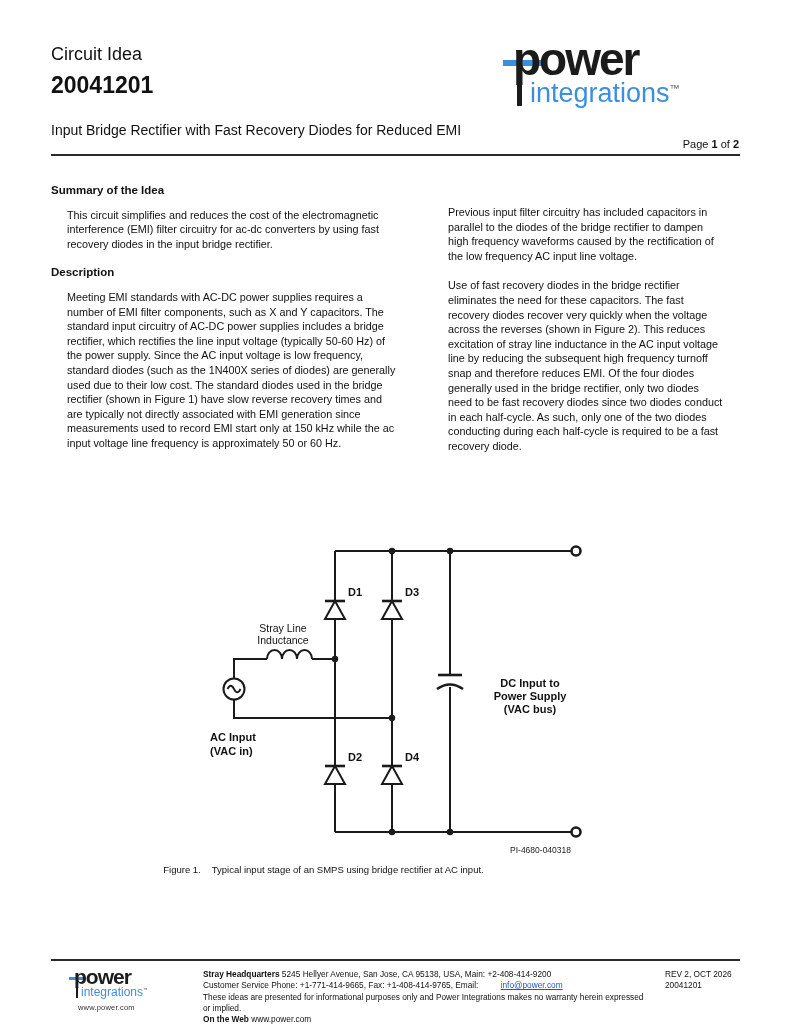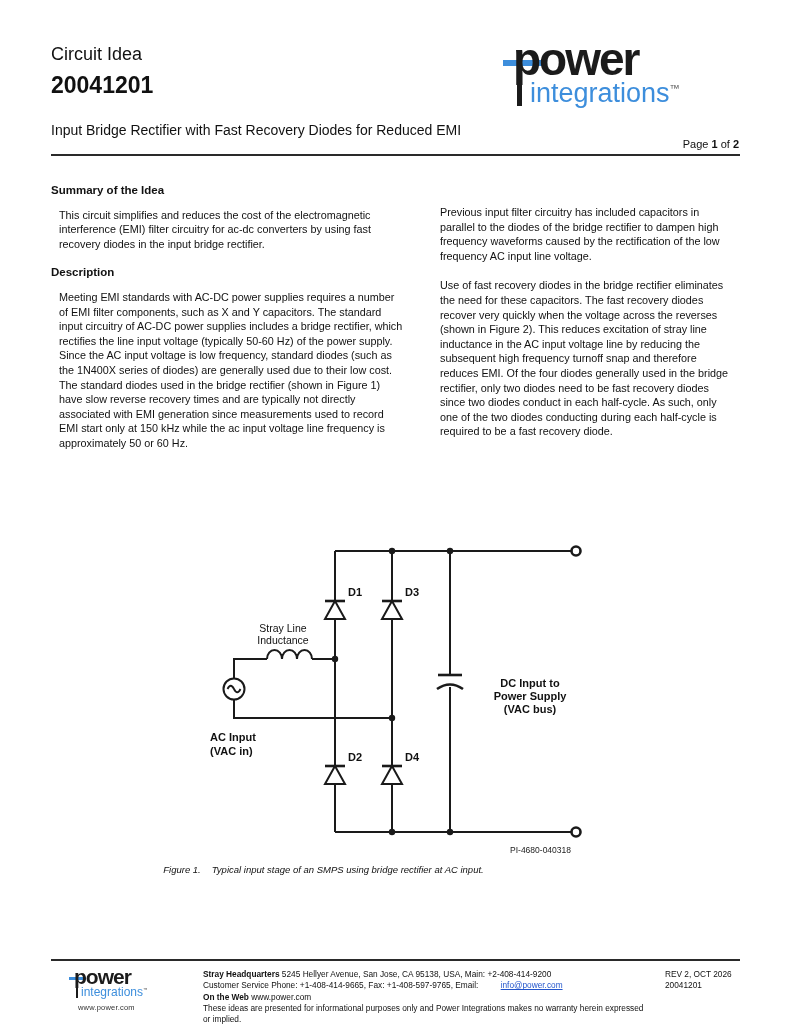--- a/index.html
+++ b/index.html
@@ -34,40 +34,40 @@
   .logo-sm{left:64px; top:966px; width:110px; height:46px;}
   .logo-sm .lp-word1{font-size:21px; letter-spacing:-1px;}
   .logo-sm .lp-dash{left:5px; top:11px; width:17px; height:3px;}
   .logo-sm .lp-stem{left:11.5px; top:20px; width:2.5px; height:12px;}
   .logo-sm .lp-word2{left:17px; top:20px; font-size:12px;}
   .logo-site{position:absolute; left:14px; top:37px; font-size:7.5px; color:#333; letter-spacing:.2px;}
 
   
   .col{position:absolute; font-size:10.8px; line-height:14.6px;}
   .col h3{margin:0; font-size:11.5px; font-weight:bold;}
-  .col p{margin:10px 8px 0;}
+  .col p{margin:10px 16px 0;}
   .col .h-desc{margin-top:14px;}
   .col-left{left:51px; top:183px; width:362px;}
   .col-right{left:432px; top:205px; width:308px;}
   .col-right p:first-child{margin-top:0;}
   .col-right p + p{margin-top:15px;}
 
   
   .figure{position:absolute; left:190px; top:535px; width:410px; height:330px;}
   .figure .wire{stroke:#1a1a1a; stroke-width:2; fill:none;}
   .figure .thick{stroke:#1a1a1a; stroke-width:2.6; fill:none;}
   .figure .part{stroke:#1a1a1a; stroke-width:2; fill:#ffffff;}
   .figure .dot{fill:#1a1a1a; stroke:none;}
   .figure .term{fill:#ffffff; stroke:#1a1a1a; stroke-width:2.6;}
   .figure text{font-family:"Liberation Sans", sans-serif; fill:#111;}
   .figure .lbl{font-size:11px; font-weight:bold;}
   .figure .lbl-n{font-size:10.5px;}
   .figure .code{font-size:8.5px; fill:#222;}
   .fig-caption{position:absolute; left:0; top:864px; width:647px; text-align:center;
-               font-size:9.5px; font-style:italic; color:#111;}
+               font-size:9.5px; color:#111;}
   .fig-caption .cap-label{margin-right:11px;}
 
   
   .footer-text{position:absolute; left:203px; top:969px; width:450px;
                font-size:8.3px; line-height:11.3px; color:#111;}
   .footer-text b{font-weight:bold;}
   .footer-text a{color:#2255cc; text-decoration:underline;padding-left:20px;}
   .footer-rev{position:absolute; left:665px; top:969px; font-size:8.3px; line-height:11.3px;}
 </style>
 </head>
@@ -172,23 +172,23 @@
   <div class="logo logo-sm">
     <span class="lp-dash"></span>
     <span class="lp-word1">power</span>
     <span class="lp-stem"></span>
     <span class="lp-word2"><span>integrations</span><sup>™</sup></span>
     <span class="logo-site">www.power.com</span>
   </div>
 
   <div class="footer-text">
     <div><b>Stray Headquarters</b><span> 5245 Hellyer Avenue, San Jose, CA 95138, USA, Main: +2-408-414-9200</span></div>
-    <div><span>Customer Service Phone: +1-408-414-9665, Fax: +1-408-597-9765, Email: </span><a href="#">info@power.com</a></div>
+    <div><span>Customer Service Phone: +1-771-414-9665, Fax: +1-408-414-9765, Email: </span><a href="#">info@power.com</a></div>
+    <div>These ideas are presented for informational purposes only and Power Integrations makes no warranty herein expressed or implied.</div>
     <div><b>On the Web</b><span> www.power.com</span></div>
-    <div>These ideas are presented for informational purposes only and Power Integrations makes no warranty herein expressed or implied.</div>
   </div>
 
   <div class="footer-rev">
     <div>REV 2, OCT 2026</div>
     <div>20041201</div>
   </div>
 
 </div>
 
 </body></html>

